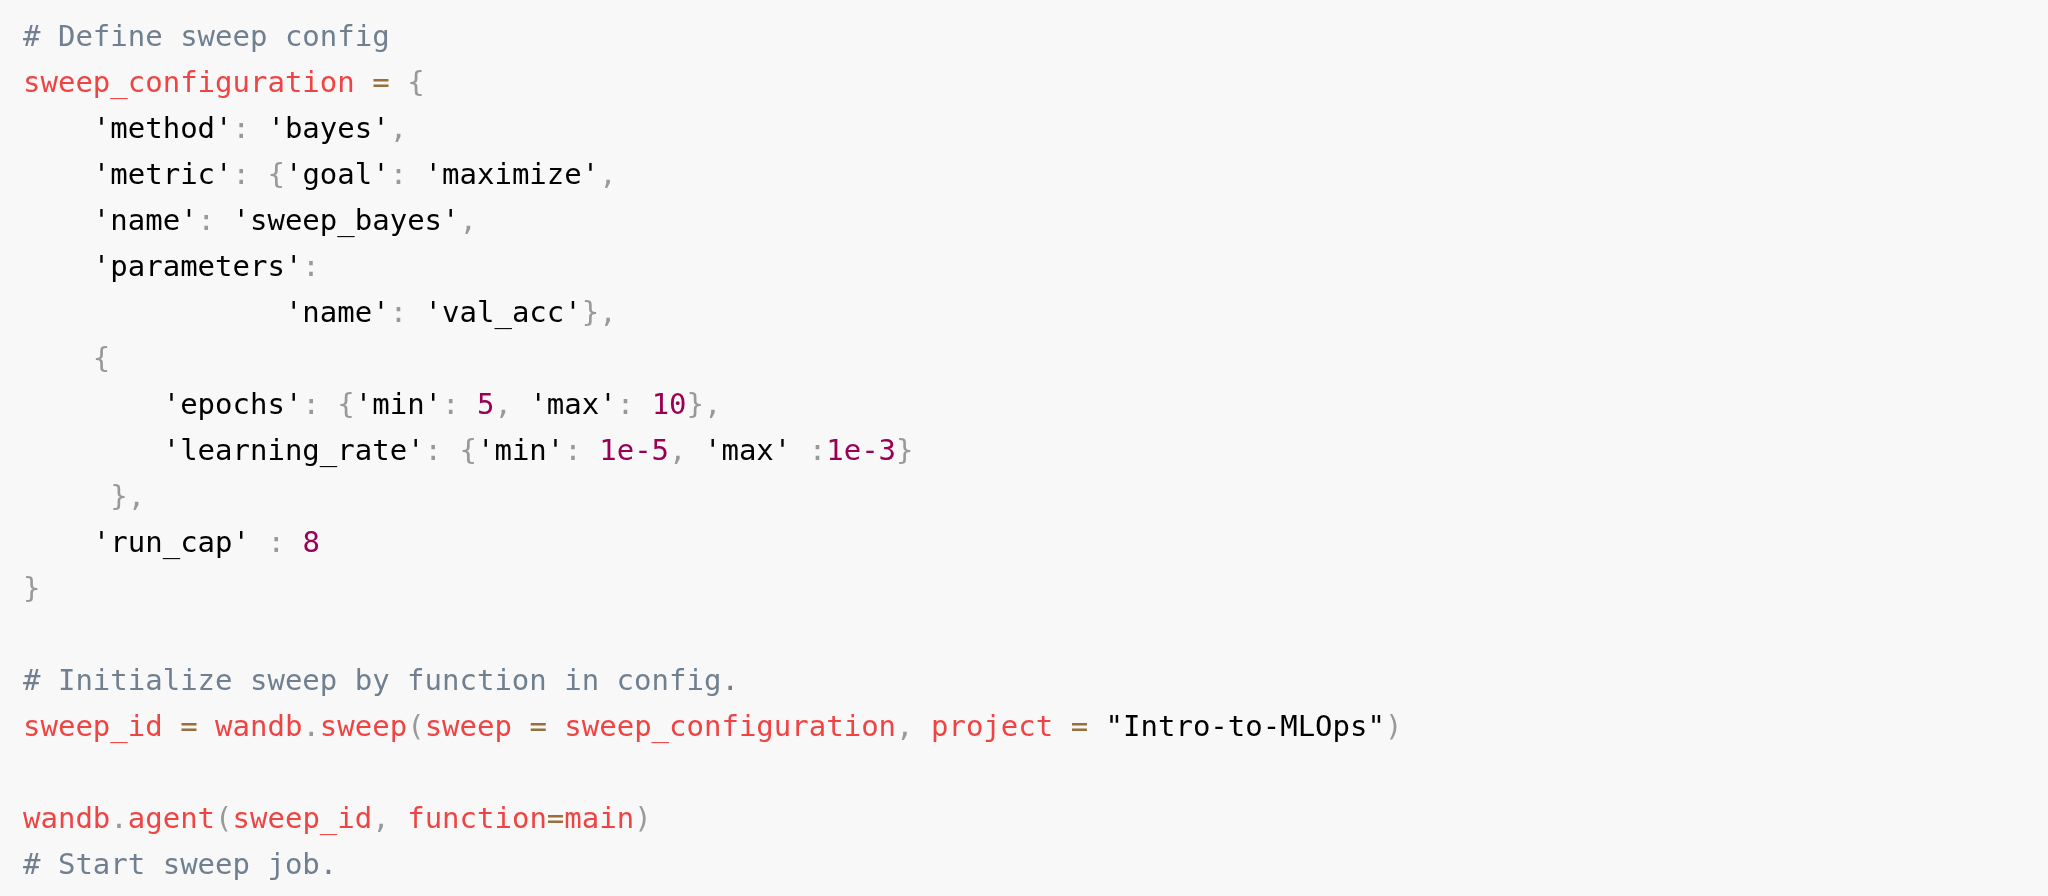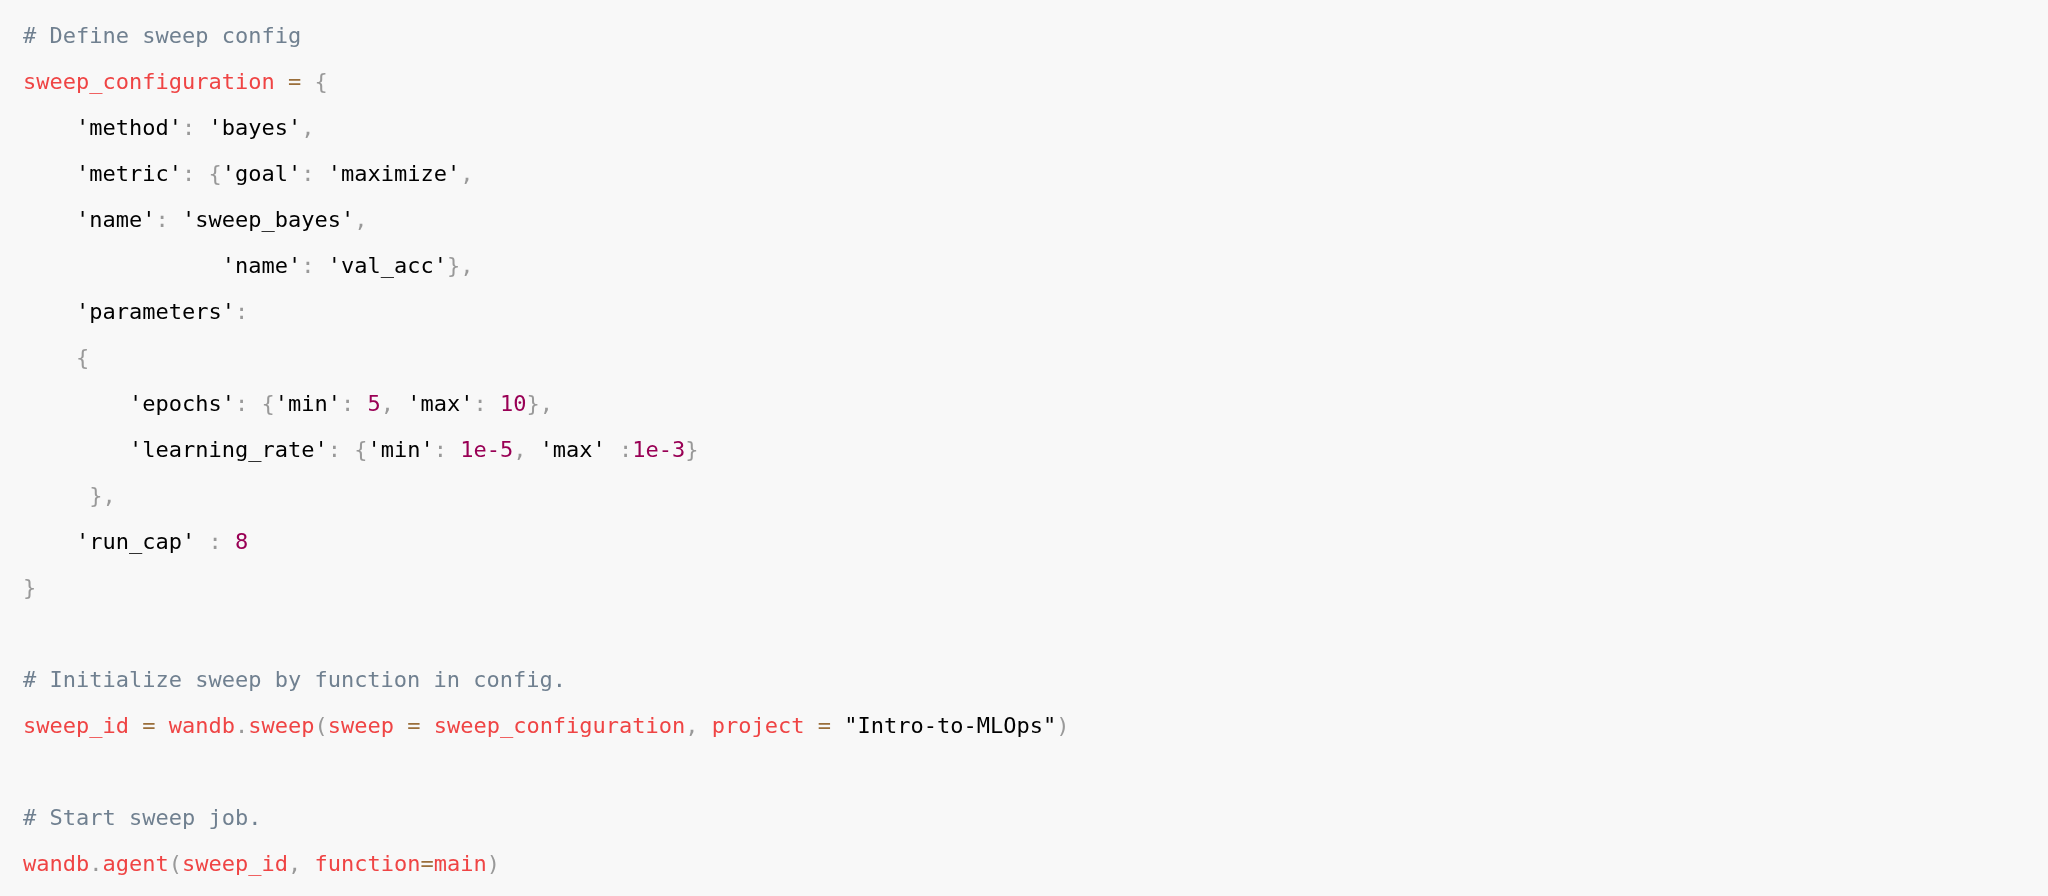--- a/index.html
+++ b/index.html
@@ -6,48 +6,48 @@
   body {
     width: 2048px; height: 896px; overflow: hidden;
     background: #f8f8f8;
   }
   .code-block {
     position: absolute; left: 0; top: 0; width: 2048px; height: 800px;
     background: #f8f8f8;
     box-sizing: border-box;
     padding: 13px 0 0 23px;
     font-family: "DejaVu Sans Mono", "Liberation Mono", monospace;
-    font-size: 22px;
+    font-size: 29px;
     line-height: 46px;
     color: #222222;
   }
   .line { white-space: pre; height: 46px; }
   .t-comment { color: #708090; }
   .t-string { color: #000000; }
   .t-number { color: #990055; }
   .t-operator { color: #9a6e3a; }
   .t-punct { color: #999999; }
   .t-plain { color: #ef4444; }
 </style>
 </head>
 <body>
 
 <div class="code-block" id="code-block">
     <div class="line"><span class="t-comment"># Define sweep config</span></div>
     <div class="line"><span class="t-plain">sweep_configuration </span><span class="t-operator">=</span><span class="t-plain"> </span><span class="t-punct">{</span></div>
     <div class="line"><span class="t-plain">    </span><span class="t-string">'method'</span><span class="t-punct">: </span><span class="t-string">'bayes'</span><span class="t-punct">,</span></div>
     <div class="line"><span class="t-plain">    </span><span class="t-string">'metric'</span><span class="t-punct">: {</span><span class="t-string">'goal'</span><span class="t-punct">: </span><span class="t-string">'maximize'</span><span class="t-punct">,</span></div>
     <div class="line"><span class="t-plain">    </span><span class="t-string">'name'</span><span class="t-punct">: </span><span class="t-string">'sweep_bayes'</span><span class="t-punct">,</span></div>
+    <div class="line"><span class="t-plain">    </span><span class="t-string">'parameters'</span><span class="t-punct">:</span></div>
     <div class="line"><span class="t-plain">               </span><span class="t-string">'name'</span><span class="t-punct">: </span><span class="t-string">'val_acc'</span><span class="t-punct">},</span></div>
-    <div class="line"><span class="t-plain">    </span><span class="t-string">'parameters'</span><span class="t-punct">:</span></div>
     <div class="line"><span class="t-plain">    </span><span class="t-punct">{</span></div>
     <div class="line"><span class="t-plain">        </span><span class="t-string">'epochs'</span><span class="t-punct">: {</span><span class="t-string">'min'</span><span class="t-punct">: </span><span class="t-number">5</span><span class="t-punct">, </span><span class="t-string">'max'</span><span class="t-punct">: </span><span class="t-number">10</span><span class="t-punct">},</span></div>
     <div class="line"><span class="t-plain">        </span><span class="t-string">'learning_rate'</span><span class="t-punct">: {</span><span class="t-string">'min'</span><span class="t-punct">: </span><span class="t-number">1e-5</span><span class="t-punct">, </span><span class="t-string">'max'</span><span class="t-punct"> :</span><span class="t-number">1e-3</span><span class="t-punct">}</span></div>
     <div class="line"><span class="t-plain">     </span><span class="t-punct">},</span></div>
     <div class="line"><span class="t-plain">    </span><span class="t-string">'run_cap'</span><span class="t-punct"> : </span><span class="t-number">8</span></div>
     <div class="line"><span class="t-punct">}</span></div>
     <div class="line"> </div>
     <div class="line"><span class="t-comment"># Initialize sweep by function in config.</span></div>
     <div class="line"><span class="t-plain">sweep_id </span><span class="t-operator">=</span><span class="t-plain"> wandb</span><span class="t-punct">.</span><span class="t-plain">sweep</span><span class="t-punct">(</span><span class="t-plain">sweep </span><span class="t-operator">=</span><span class="t-plain"> sweep_configuration</span><span class="t-punct">, </span><span class="t-plain">project </span><span class="t-operator">=</span><span class="t-plain"> </span><span class="t-string">"Intro-to-MLOps"</span><span class="t-punct">)</span></div>
     <div class="line"> </div>
+    <div class="line"><span class="t-plain">wandb</span><span class="t-punct">.</span><span class="t-plain">agent</span><span class="t-punct">(</span><span class="t-plain">sweep_id</span><span class="t-punct">, </span><span class="t-plain">function</span><span class="t-operator">=</span><span class="t-plain">main</span><span class="t-punct">)</span></div>
     <div class="line"><span class="t-comment"># Start sweep job.</span></div>
-    <div class="line"><span class="t-plain">wandb</span><span class="t-punct">.</span><span class="t-plain">agent</span><span class="t-punct">(</span><span class="t-plain">sweep_id</span><span class="t-punct">, </span><span class="t-plain">function</span><span class="t-operator">=</span><span class="t-plain">main</span><span class="t-punct">)</span></div>
   </div>
 
 </body></html>

